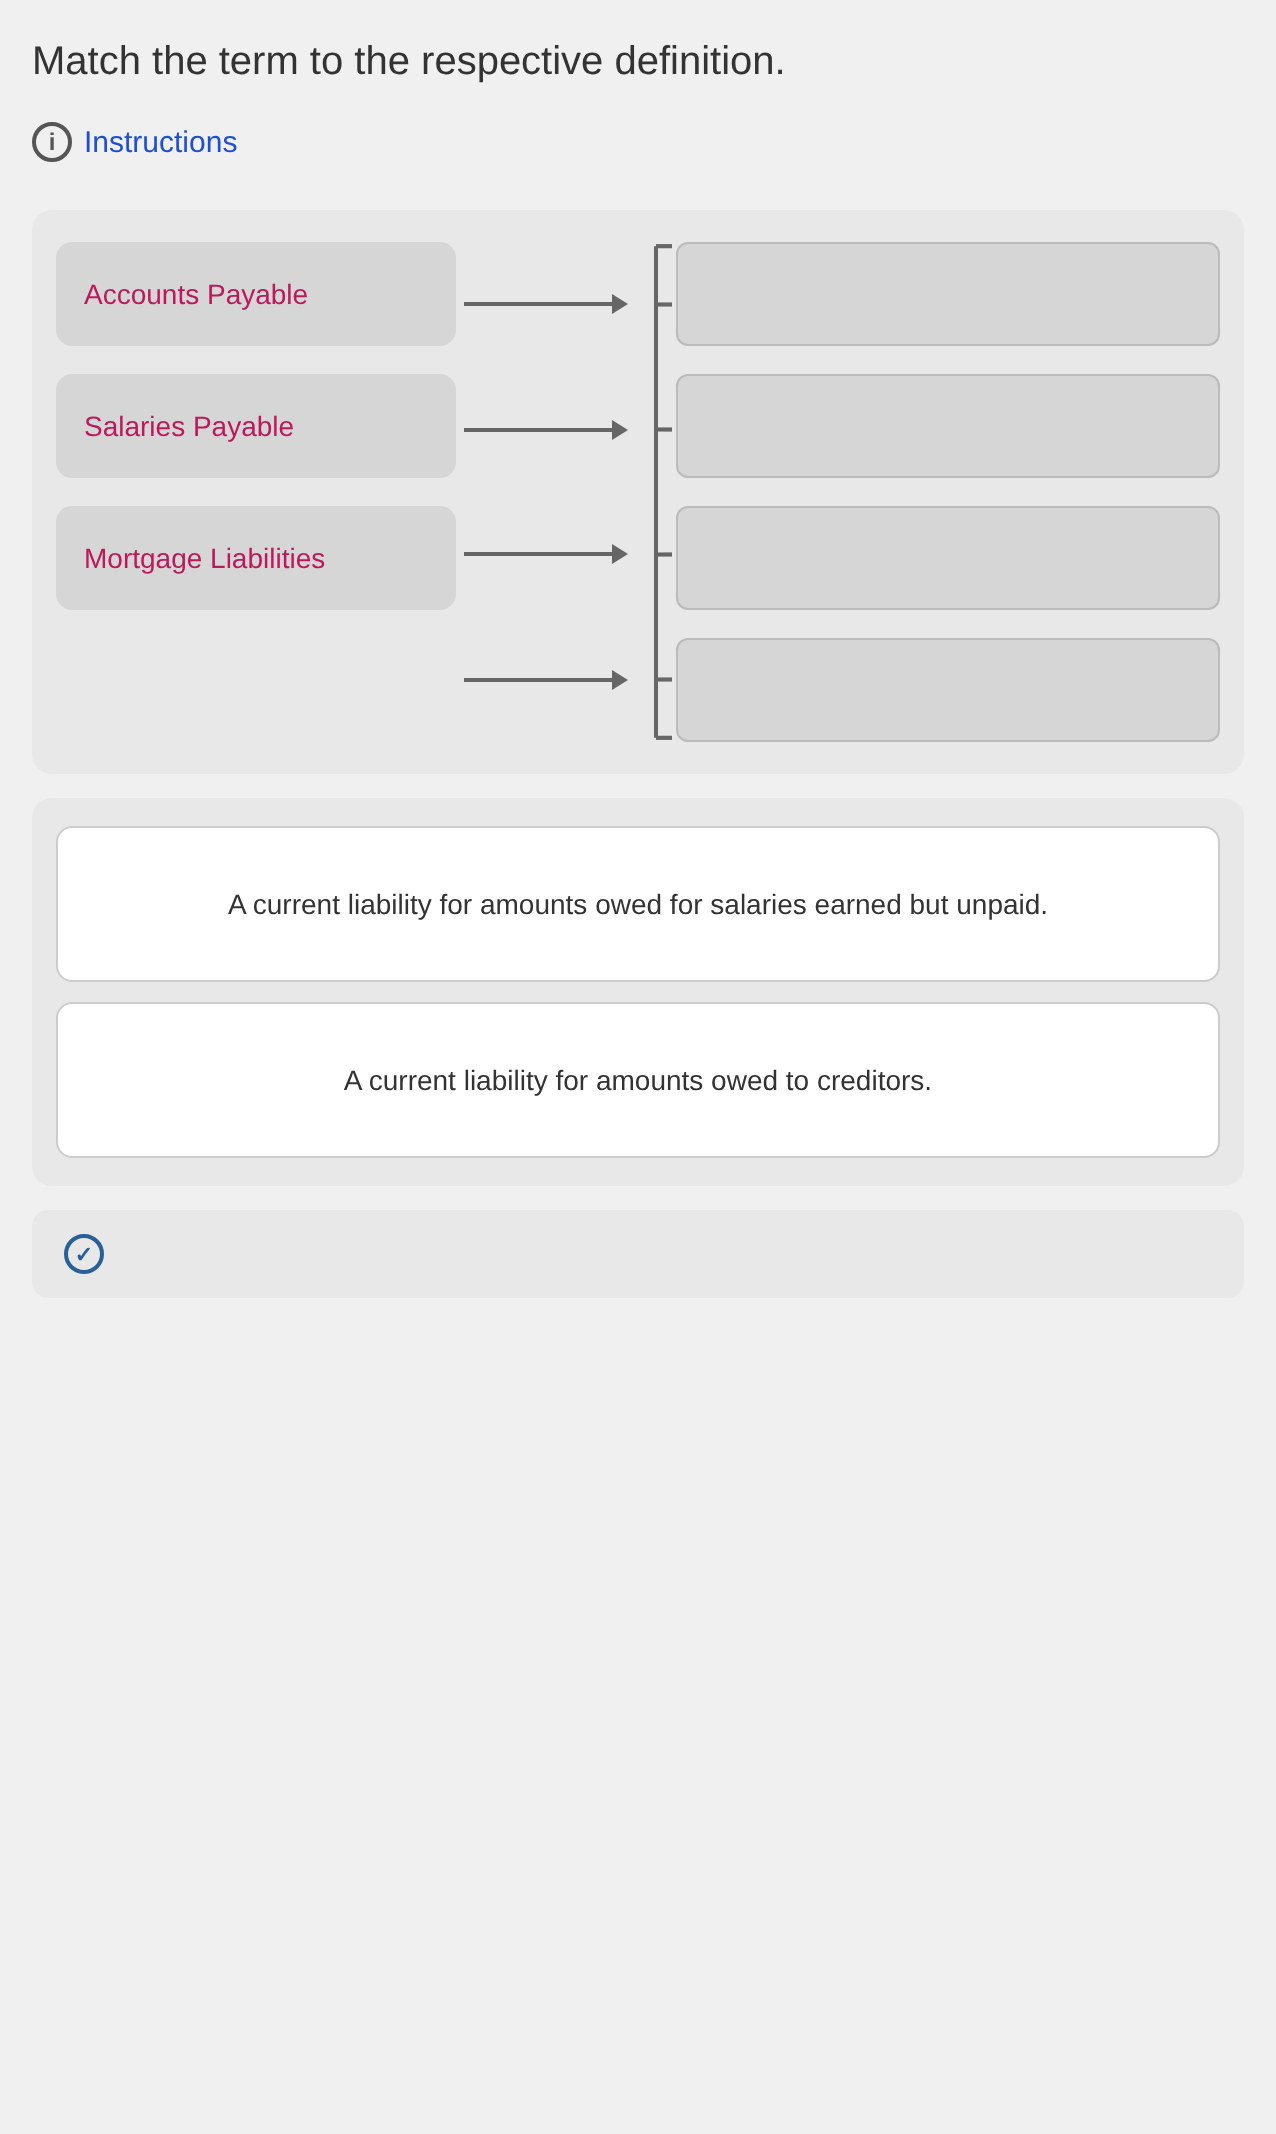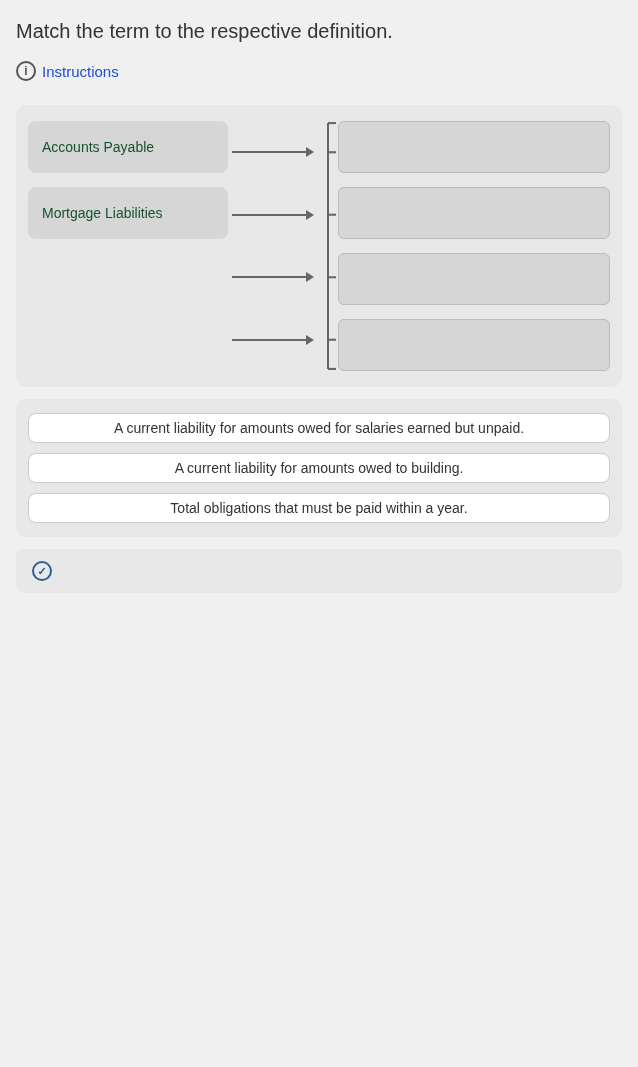--- a/index.html
+++ b/index.html
@@ -59,21 +59,21 @@
       flex-direction: column;
       gap: 14px;
       flex: 0 0 200px;
     }
 
     .term-box {
       background: #d6d6d6;
       border-radius: 8px;
       padding: 12px 14px;
       font-size: 14px;
-      color: #14532d;
+      color: #be185d;
       text-align: left;
       min-height: 52px;
       display: flex;
       align-items: center;
       cursor: pointer;
     }
 
     .definition-drop-box {
       background: #d6d6d6;
       border-radius: 6px;
@@ -89,21 +89,21 @@
       margin-bottom: 12px;
       display: flex;
       flex-direction: column;
       gap: 10px;
     }
 
     .answer-card {
       background: #fff;
       border-radius: 8px;
       border: 1.5px solid #ccc;
-      padding: 6px 16px;
+      padding: 30px 16px;
       font-size: 14px;
       color: #333;
       text-align: center;
       cursor: grab;
     }
 
     
     .help-row {
       background: #e8e8e8;
       border-radius: 8px;
@@ -140,20 +140,21 @@
 
 <div class="instructions-row">
   <div class="info-icon">i</div>
   <span class="instructions-label">Instructions</span>
 </div>
 
 <div class="matching-area">
 
   <div class="terms-column">
     <div class="term-box">Accounts Payable</div>
+    <div class="term-box">Salaries Payable</div>
     <div class="term-box">Mortgage Liabilities</div>
   </div>
 
   <div style="flex: 0 0 90px; display: flex; flex-direction: column; justify-content: space-around; padding: 0 4px; position: relative;">
 
     <div style="min-height:52px; display:flex; align-items:center;">
       <div style="display:flex;align-items:center;width:100%;">
         <div style="flex:1;height:2px;background:#666;"></div>
         <div style="width:0;height:0;border-top:5px solid transparent;border-bottom:5px solid transparent;border-left:8px solid #666;"></div>
       </div>
@@ -201,19 +202,18 @@
       <div class="definition-drop-box"></div>
       <div class="definition-drop-box"></div>
       <div class="definition-drop-box"></div>
       <div class="definition-drop-box"></div>
     </div>
   </div>
 </div>
 
 <div class="answers-section">
   <div class="answer-card">A current liability for amounts owed for salaries earned but unpaid.</div>
-  <div class="answer-card">A current liability for amounts owed to building.</div>
-  <div class="answer-card">Total obligations that must be paid within a year.</div>
+  <div class="answer-card">A current liability for amounts owed to creditors.</div>
 </div>
 
 <div class="help-row">
   <div class="help-circle">✓</div>
 </div>
 
 </body></html>

